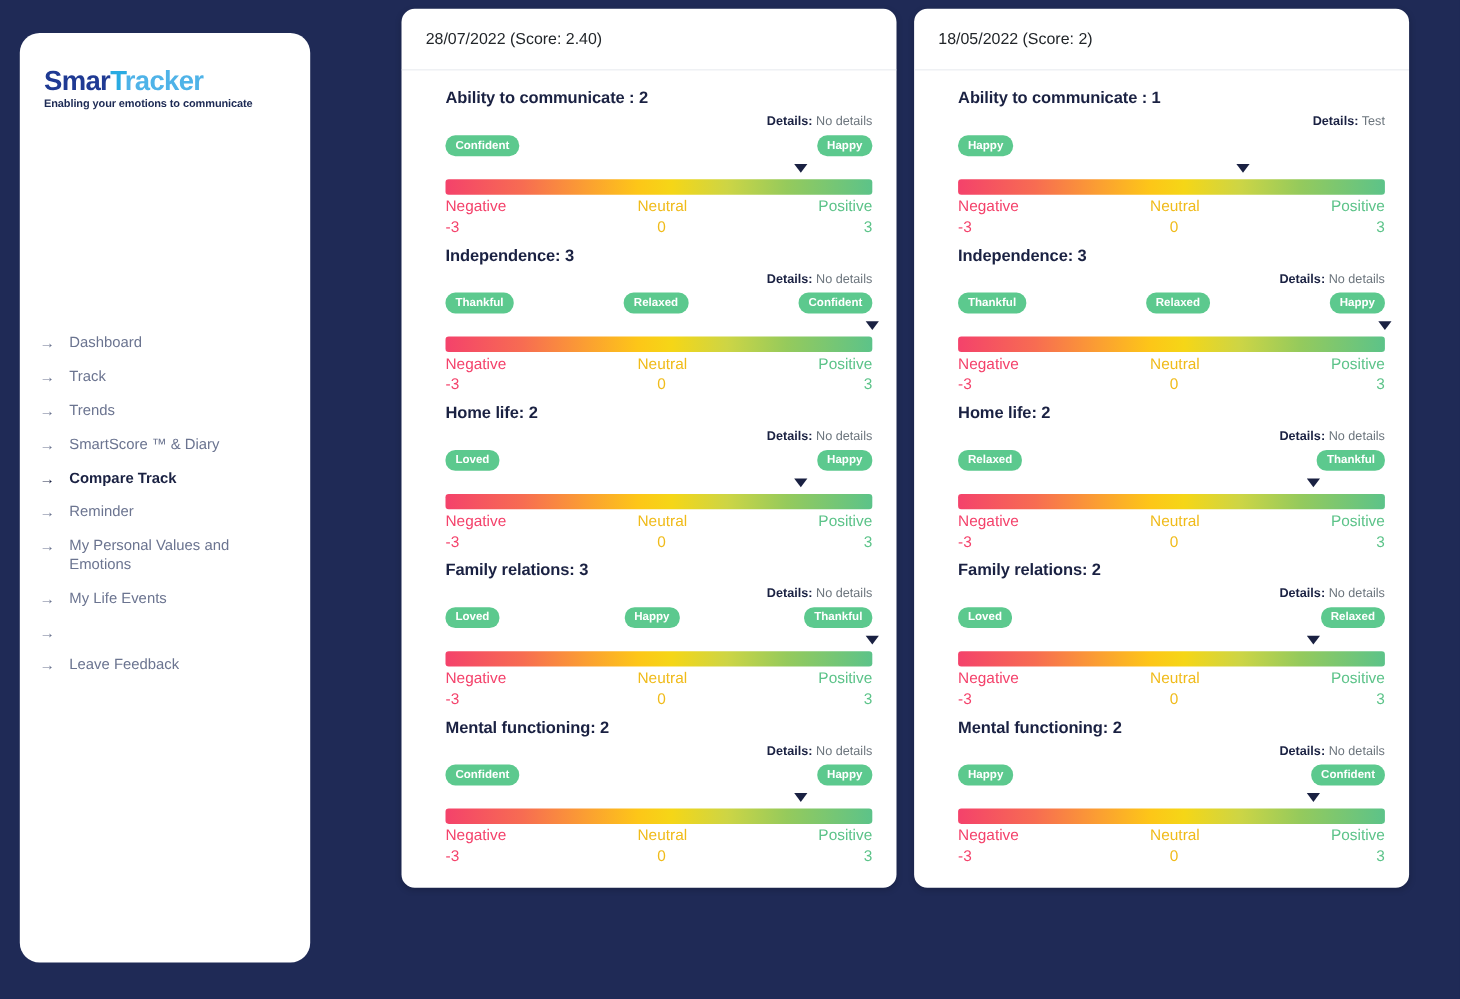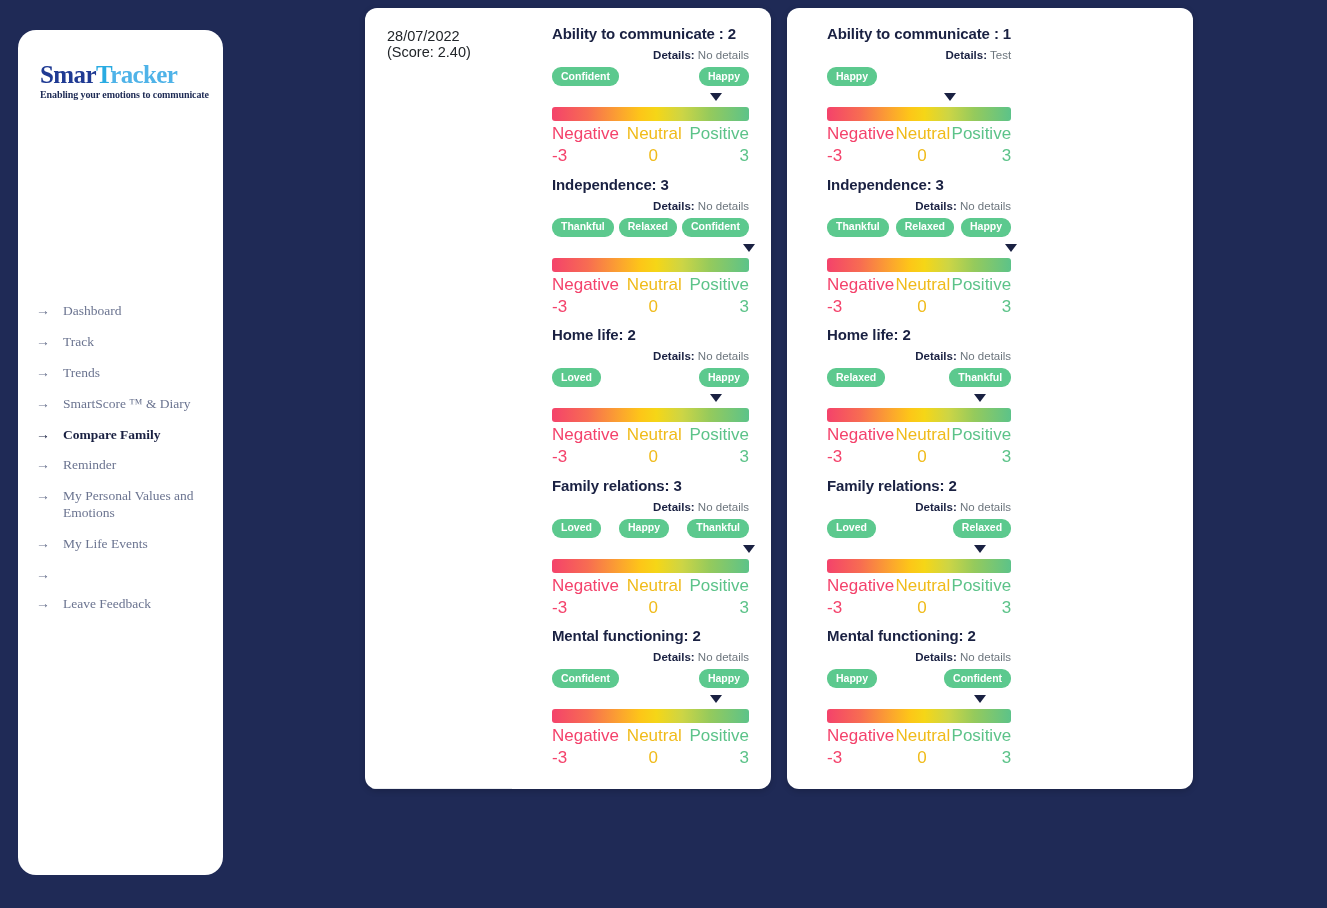--- a/index.html
+++ b/index.html
@@ -16,28 +16,27 @@
     height: 908px;
     display: flex;
     align-items: flex-start;
   }
 
   
   .sidebar {
     position: absolute;
     left: 18px;
     top: 30px;
-    width: 205px;
+    width: 264px;
     height: 845px;
     background: #ffffff;
     border-radius: 18px;
     padding: 26px 0 0 0;
     display: flex;
     flex-direction: column;
-    font-family: Liberation Serif, serif;
   }
   .logo-wrap {
     padding: 6px 0 0 22px;
     user-select: none;
   }
   .logo-text {
     font-size: 25px;
     font-weight: bold;
     letter-spacing: -0.6px;
     line-height: 1;
@@ -85,26 +84,27 @@
 
   
   .cards {
     position: absolute;
     left: 365px;
     top: 8px;
     display: flex;
     gap: 16px;
   }
   .card {
-    width: 406px;
+    width: 450px;
     background: #ffffff;
     border-radius: 12px;
     box-shadow: 0 2px 6px rgba(0,0,0,0.18);
     overflow: hidden;
     display: flex;
+    flex-direction: column;
   }
   .card-header {
     padding: 20px 22px 19px 22px;
     border-bottom: 1px solid #e9ecef;
     font-size: 14.5px;
     color: #212529;
   }
   .card-body { padding: 17px 22px 20px 40px; }
 
   .section { margin-bottom: 9px; }
@@ -162,21 +162,21 @@
       #fb9f32 33%,
       #fdc618 45%,
       #f5d617 53%,
       #cdd545 66%,
       #95ca5c 80%,
       #5cc389 100%);
   }
   .scale-labels, .scale-values {
     display: flex;
     justify-content: space-between;
-    font-size: 17px;
+    font-size: 14px;
     margin-top: 2px;
   }
   .scale-values { margin-top: 1px; }
   .lbl-neg { color: #f4426b; }
   .lbl-neu { color: #f0bb1a; }
   .lbl-pos { color: #5cc389; }
   .scale-labels span, .scale-values span { line-height: 1.25; }
   .scale-labels .lbl-neu, .scale-values .lbl-neu {
     flex: 1 1 auto; text-align: center;
   }
@@ -206,21 +206,21 @@
         <a class="nav-item">
           <span class="arrow">→</span>
           <span class="nav-label">Trends</span>
         </a>
         <a class="nav-item">
           <span class="arrow">→</span>
           <span class="nav-label">SmartScore ™ &amp; Diary</span>
         </a>
         <a class="nav-item active">
           <span class="arrow">→</span>
-          <span class="nav-label">Compare Family</span>
+          <span class="nav-label">Compare Track</span>
         </a>
         <a class="nav-item">
           <span class="arrow">→</span>
           <span class="nav-label">Reminder</span>
         </a>
         <a class="nav-item">
           <span class="arrow">→</span>
           <span class="nav-label">My Personal Values and Emotions</span>
         </a>
         <a class="nav-item">
@@ -349,20 +349,21 @@
               <div class="scale-values">
                 <span class="lbl-neg">-3</span>
                 <span class="lbl-neu">0</span>
                 <span class="lbl-pos">3</span>
               </div>
             </div>
           </div>
         </div>
       </div>
       <div class="card">
+        <div class="card-header">18/05/2022 (Score: 2)</div>
         <div class="card-body">
           <div class="section">
             <div class="section-title">Ability to communicate : 1</div>
             <div class="section-details"><b>Details:</b> <span>Test</span></div>
             <div class="tags">
               <span class="tag">Happy</span>
             </div>
             <div class="scale">
               <div class="pointer" style="left: 66.6667%;"></div>
               <div class="bar"></div>

